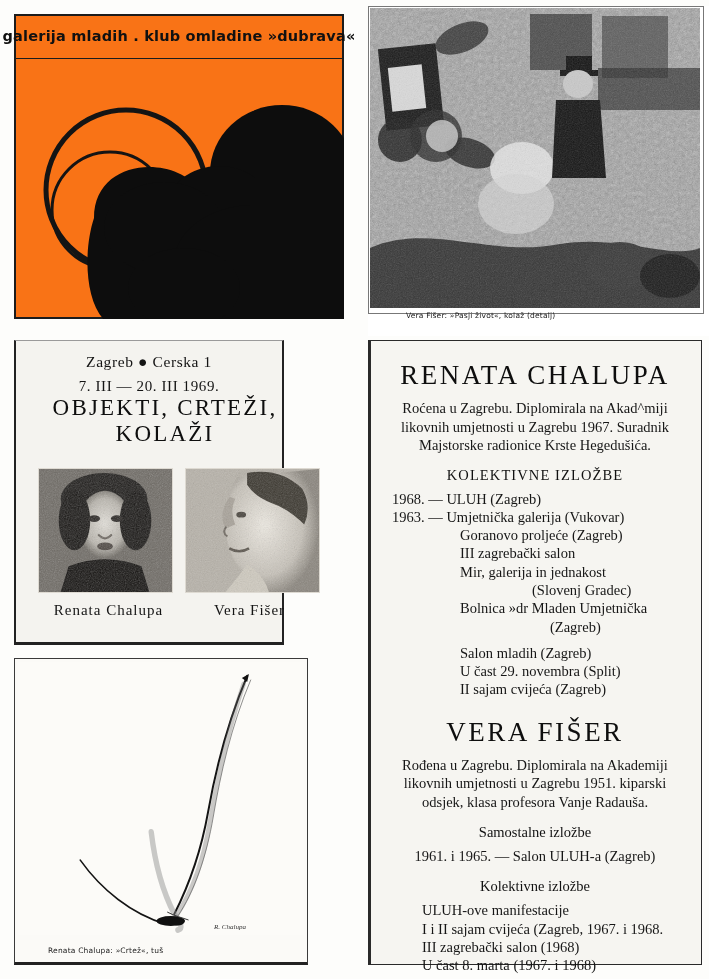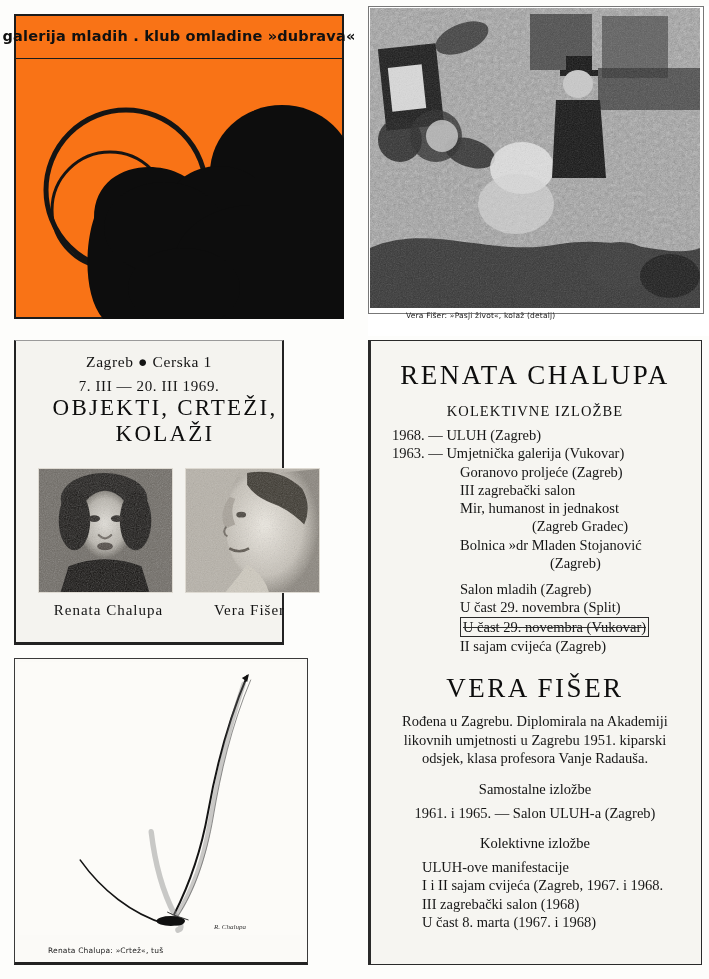--- a/index.html
+++ b/index.html
@@ -284,34 +284,34 @@
     </div>
     <div id="drawing-sig">R. Chalupa</div>
     <div id="drawing-caption">Renata Chalupa: »Crtež«, tuš</div>
   </div>
 
   <div class="panel" id="bio">
     <div id="bio-inner"></div>
     <div id="bio-pad">
 
       <h1 class="bio-name">RENATA CHALUPA</h1>
+      <p class="bio-desc">Roćena u Zagrebu. Diplomirala na Akad^miji likovnih umjetnosti u Zagrebu 1967. Suradnik Majstorske radionice Krste Hegedušića.</p>
       <div class="bio-sub">KOLEKTIVNE IZLOŽBE</div>
 
       <ul class="bio-list" id="a1-list">
           <li class="li-year">1968. —  ULUH (Zagreb)</li>
           <li class="li-year">1963. —  Umjetnička galerija (Vukovar)</li>
           <li class="li-ind">Goranovo proljeće (Zagreb)</li>
           <li class="li-ind">III zagrebački salon</li>
-          <li class="li-ind">Mir, humanost in jednakost</li>
-          <li class="li-right">(Zagreb Gradec)</li>
-          <li class="li-ind">Bolnica »dr Mladen Stojanović</li>
+          <li class="li-ind">Mir, galerija in jednakost</li>
+          <li class="li-right">(Slovenj Gradec)</li>
+          <li class="li-ind">Bolnica »dr Mladen Umjetnička</li>
           <li class="li-right2">(Zagreb)</li>
           <li class="li-ind li-gap">Salon mladih (Zagreb)</li>
           <li class="li-ind">U čast 29. novembra (Split)</li>
-          <li class="li-ind"><span class="li-strike">U čast 29. novembra (Vukovar)</span></li>
           <li class="li-ind">II sajam cvijeća (Zagreb)</li>
         </ul>
 
       <h1 class="bio-name" style="margin-top:18px">VERA FIŠER</h1>
       <p class="bio-desc">Rođena u Zagrebu. Diplomirala na Akademiji likovnih umjetnosti u Zagrebu 1951. kiparski odsjek, klasa profesora Vanje Radauša.</p>
 
       <div class="bio-sub-sm">Samostalne izložbe</div>
       <ul class="bio-list center-list" id="a2-list1">
           <li>1961. i 1965. — Salon ULUH-a (Zagreb)</li>
         </ul>

